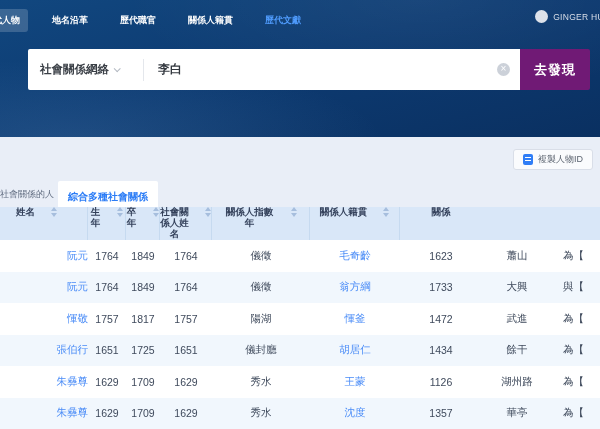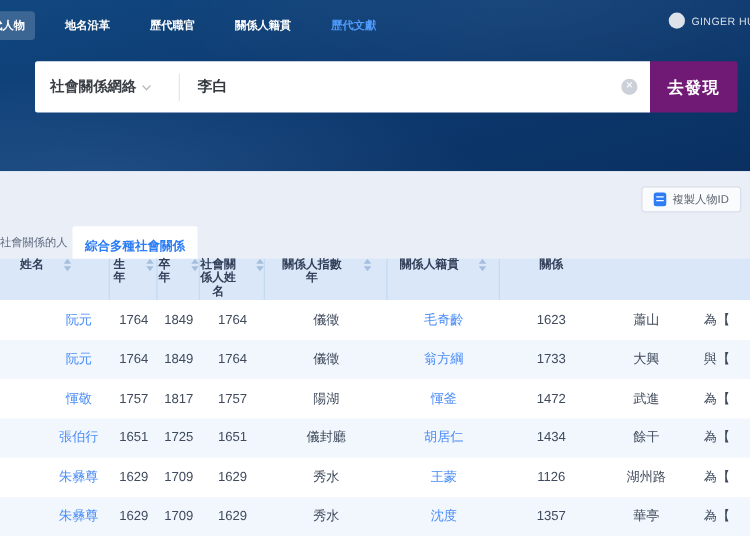--- a/index.html
+++ b/index.html
@@ -70,21 +70,21 @@
   .th .lbl { text-align:center; }
   .th .w1 { width:10px; word-break:break-all; }
   .th .w5 { width:50px; }
   .sort { display:flex; flex-direction:column; gap:2px; cursor:pointer; flex:0 0 auto; }
   .sort i { display:block; width:0; height:0; border-left:3.5px solid transparent; border-right:3.5px solid transparent; }
   .sort .up { border-bottom:4px solid #a6bedd; }
   .sort .dn { border-top:4px solid #a6bedd; }
   .row { height:31.5px; background:#fff; font-size:10.5px; color:#3f4a5c; }
   .row.alt { background:#f1f7fd; }
   .td { text-align:center; overflow:hidden; white-space:nowrap; }
-  .td.left1 { text-align:center; padding-left:38px; }
+  .td.left1 { text-align:right; padding-left:38px; }
   .td.left9 { text-align:left; padding-left:11px; }
   .td a { color:#4a8cf7; text-decoration:none; cursor:pointer; }
 </style>
 </head>
 <body>
 
 <div class="app">
 
   <div class="topbar"></div>
 

